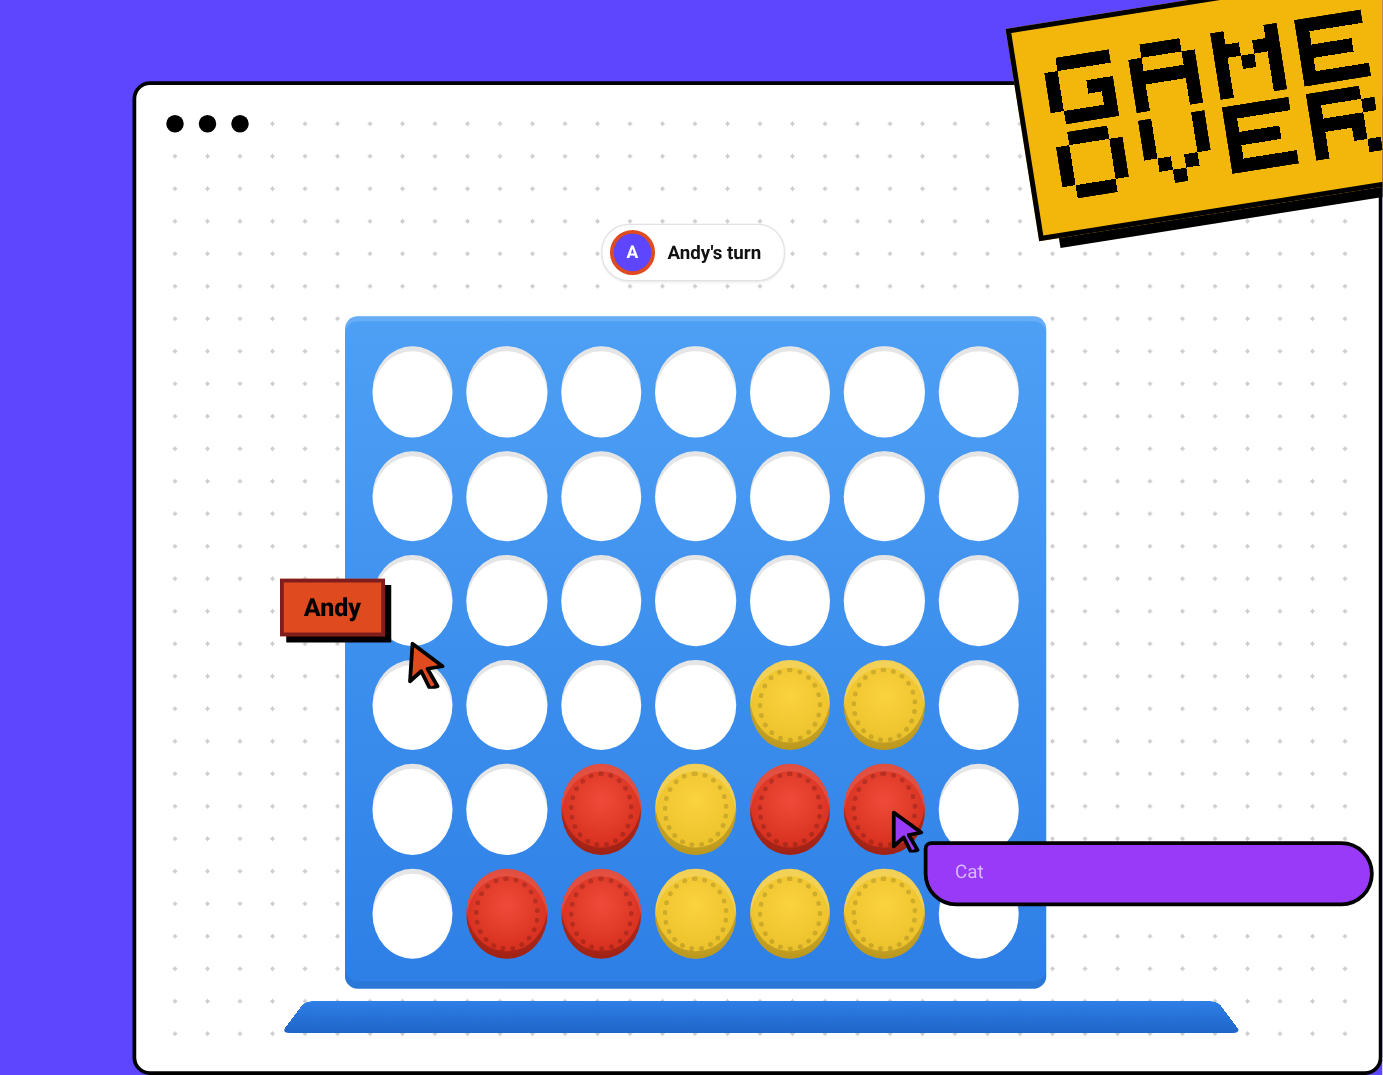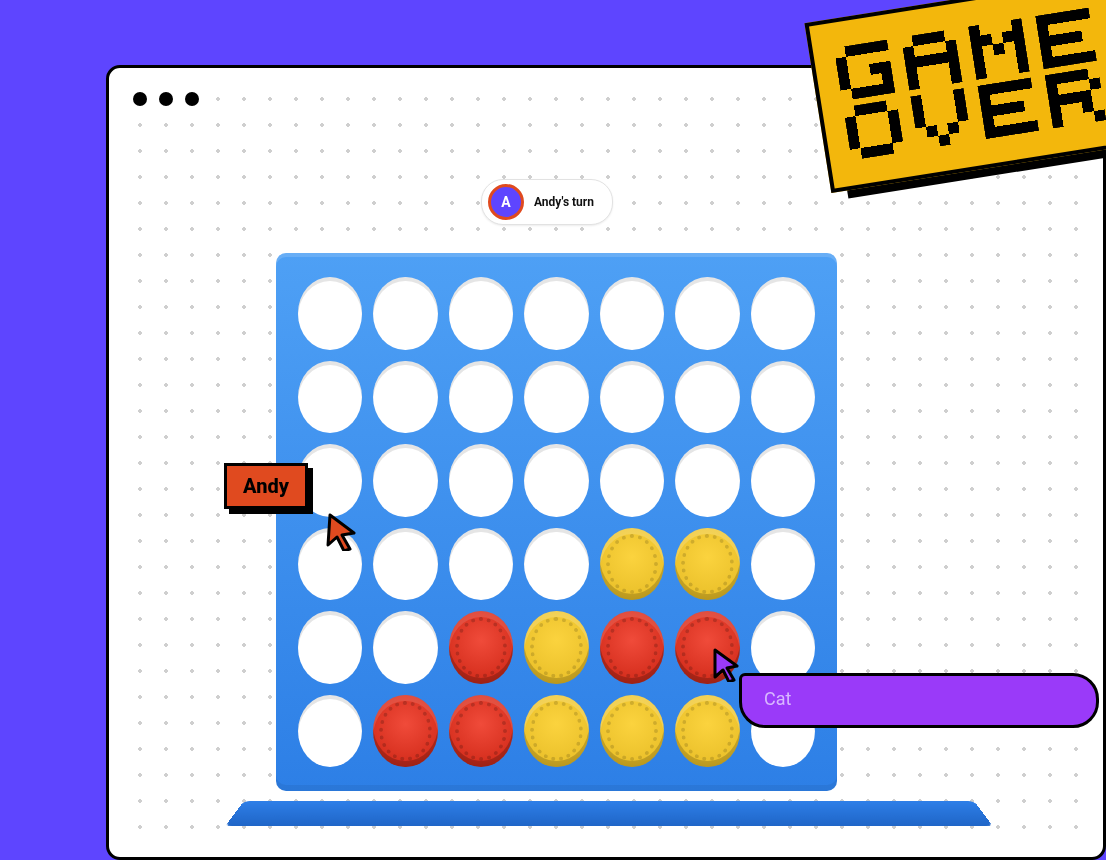--- a/index.html
+++ b/index.html
@@ -4,40 +4,40 @@
 <style>
   html,body{margin:0;padding:0;width:1106px;height:860px;font-family:-apple-system,BlinkMacSystemFont,'Segoe UI',Roboto,sans-serif;overflow:hidden;}
   .stage{position:relative;width:1106px;height:860px;background:#5E45FF;}
   .window{position:absolute;left:106px;top:65px;width:1000px;height:795px;background:#fff;border:3px solid #000;border-radius:14px;box-sizing:border-box;overflow:hidden;}
   .window-dots{position:absolute;left:24px;top:24px;display:flex;gap:12px;}
   .dot{width:14px;height:14px;border-radius:50%;background:#000;}
   .dotgrid{position:absolute;inset:14px;background-image:radial-gradient(#CFCFCF 1.6px,transparent 1.6px);background-size:26px 26px;background-position:4px 4px;z-index:0;}
   
   .turn{position:absolute;left:372px;top:111px;height:44px;background:#fff;border:1px solid #E2E2E2;border-radius:22px;display:flex;align-items:center;padding:0 18px 0 6px;box-shadow:0 1px 2px rgba(0,0,0,.08);z-index:3;}
   .avatar{width:30px;height:30px;border-radius:50%;background:#5E45FF;border:3px solid #E04A1F;color:#fff;font-weight:700;font-size:14px;display:flex;align-items:center;justify-content:center;margin-right:10px;}
-  .turn-text{font-weight:700;font-size:12px;color:#111;}
+  .turn-text{font-weight:700;font-size:15px;color:#111;}
   
   .board-wrap{position:absolute;left:135px;top:185px;width:730px;height:610px;z-index:2;}
   .board-base{position:absolute;left:0;bottom:20px;width:730px;height:42px;background:linear-gradient(#2E7FE8,#1F65C7);border-radius:6px;transform:perspective(700px) rotateX(55deg);transform-origin:top center;}
   .board{position:absolute;left:32px;top:0;width:561px;height:538px;background:linear-gradient(180deg,#4EA0F5,#2D7FE6);border-radius:10px;padding:24px 22px;box-sizing:border-box;display:grid;grid-template-columns:repeat(7,1fr);grid-template-rows:repeat(6,1fr);gap:11px;box-shadow:inset 0 -6px 0 rgba(0,0,0,.06), inset 0 4px 0 rgba(255,255,255,.15);}
   .cell{border-radius:50%;position:relative;}
   .empty{background:#fff;box-shadow:inset 0 4px 0 rgba(0,0,0,.10);}
   .coin{width:100%;height:100%;border-radius:50%;position:relative;display:flex;align-items:center;justify-content:center;}
   .coin::after{content:"";position:absolute;inset:0;border-radius:50%;}
   .red{background:radial-gradient(circle at 50% 40%,#F04B3A 0%,#D7301F 68%,#B72414 100%);box-shadow:inset 0 6px 0 rgba(255,255,255,.12), inset 0 -6px 0 rgba(0,0,0,.22);}
   .red::before{content:"";position:absolute;inset:6px;border:4px dotted rgba(0,0,0,.18);border-radius:50%;}
   .yellow{background:radial-gradient(circle at 50% 40%,#FBD33E 0%,#ECC22C 68%,#D6AA12 100%);box-shadow:inset 0 6px 0 rgba(255,255,255,.18), inset 0 -6px 0 rgba(0,0,0,.18);}
   .yellow::before{content:"";position:absolute;inset:6px;border:4px dotted rgba(0,0,0,.14);border-radius:50%;}
   
   .label-andy{position:absolute;left:115px;top:395px;z-index:5;}
-  .label-box{background:#E04A1F;color:#000;border:3px solid #000000;padding:8px 16px;font-weight:800;font-size:20px;box-shadow:5px 5px 0 #000;}
+  .label-box{background:#E04A1F;color:#000;border:3px solid #7f1d1d;padding:8px 16px;font-weight:800;font-size:20px;box-shadow:5px 5px 0 #000;}
   .cursor-andy{position:absolute;left:215px;top:445px;z-index:5;}
   .cursor-cat{position:absolute;left:602px;top:580px;z-index:6;}
   .chat{position:absolute;left:630px;top:605px;background:#9A3AF9;color:#fff;border:3px solid #000;border-radius:26px;border-top-left-radius:6px;padding:12px 22px 14px;z-index:6;min-width:360px;box-sizing:border-box;}
-  .chat-name{color:#D8B8FF;font-size:18px;margin-bottom:2px;}
+  .chat-name{color:#D8B8FF;font-size:15px;margin-bottom:2px;}
   .chat-msg{font-size:20px;font-weight:500;}
   
   .banner-wrap{position:absolute;right:-18px;top:-2px;transform:rotate(-9deg);z-index:10;}
   .banner-shadow{position:absolute;left:16px;top:16px;width:300px;height:164px;background:#000;}
   .banner{position:relative;width:300px;height:164px;background:#F3B70C;border:4px solid #000;display:flex;flex-direction:column;align-items:center;justify-content:center;gap:6px;font-family:monospace;}
   .pixel-row{display:flex;gap:14px;}
   .pixel-letter{width:54px;height:54px;display:block;}
   .pixel-letter svg{width:100%;height:100%;}
 </style>
 </head>

